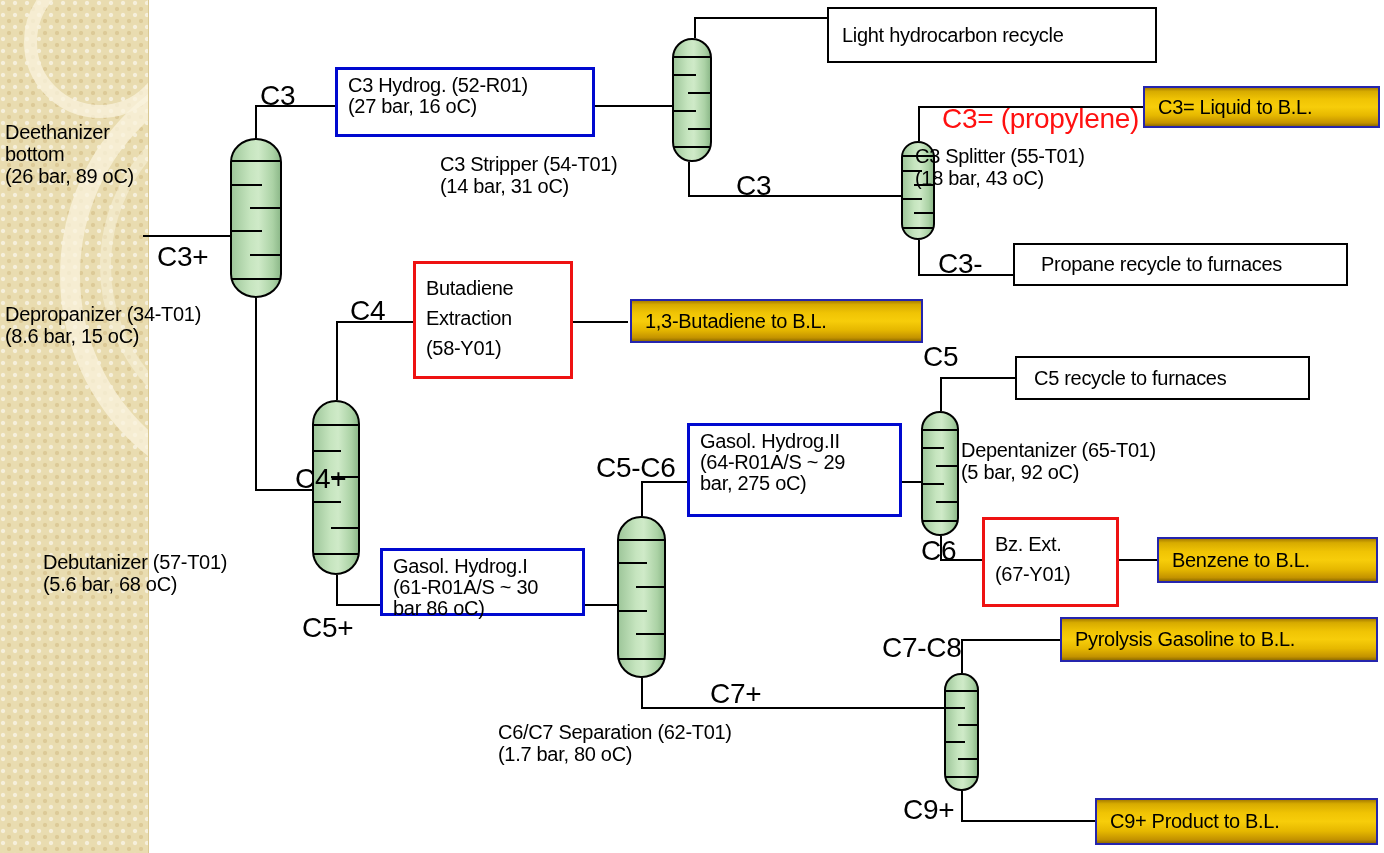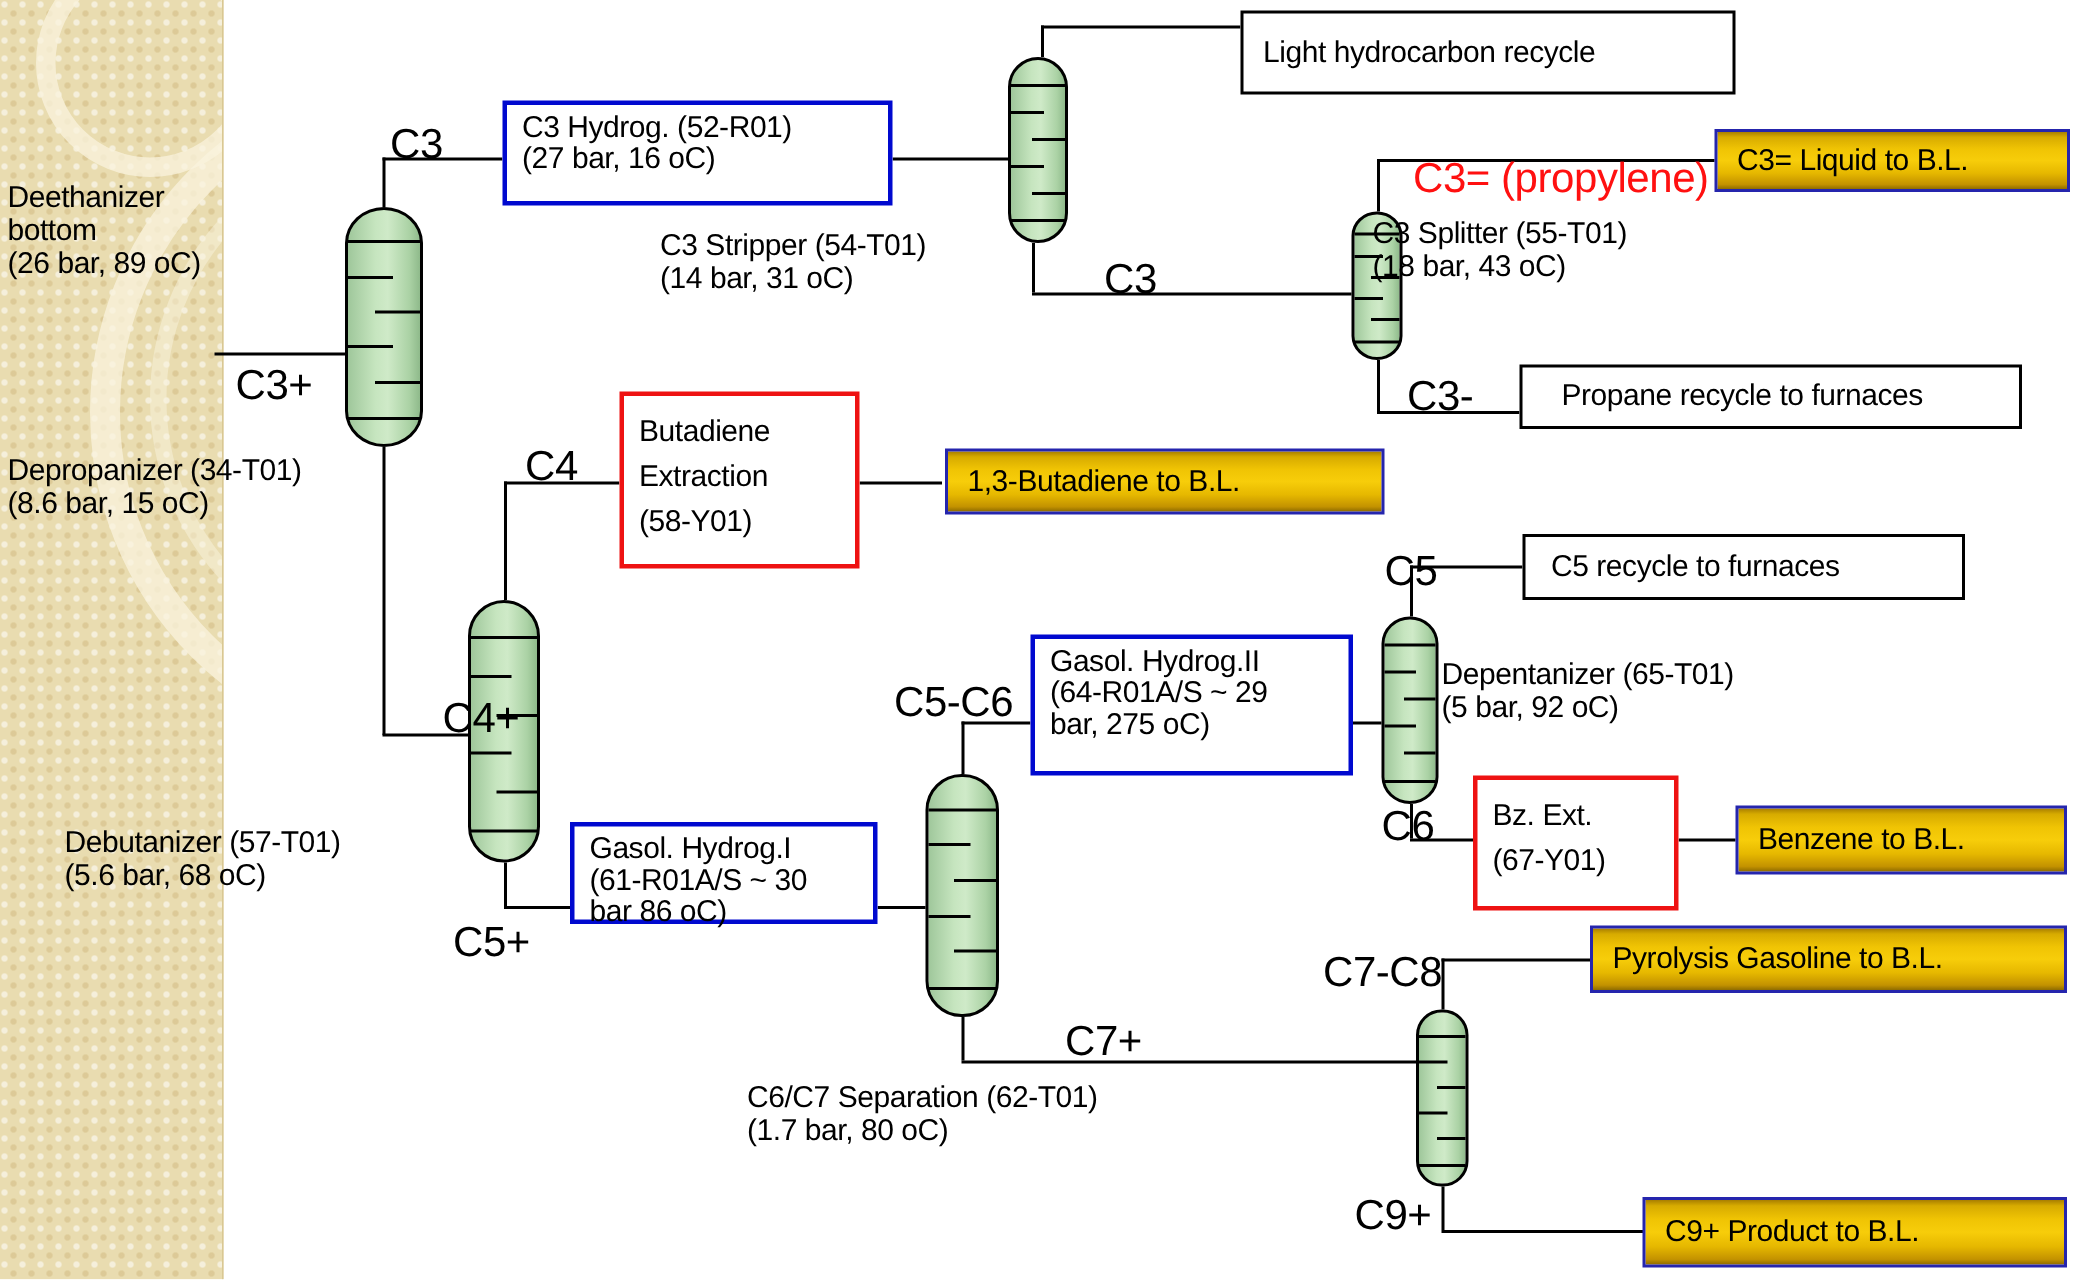--- a/index.html
+++ b/index.html
@@ -251,19 +251,19 @@
 
   <div class="stream" style="left:157px;top:203px;margin-top:38px;">C3+</div>
   <div class="stream" style="left:260px;top:80px;">C3</div>
   <div class="stream" style="left:736px;top:170px;">C3</div>
   <div class="stream redtext" style="left:942px;top:81px;margin-top:22px;">C3= (propylene)</div>
   <div class="stream" style="left:938px;top:248px;">C3-</div>
   <div class="stream" style="left:350px;top:295px;">C4</div>
   <div class="stream" style="left:259px;top:463px;margin-left:36px;">C4+</div>
   <div class="stream" style="left:302px;top:612px;">C5+</div>
   <div class="stream" style="left:596px;top:452px;">C5-C6</div>
-  <div class="stream" style="left:923px;top:365px;">C5</div>
+  <div class="stream" style="left:923px;top:341px;">C5</div>
   <div class="stream" style="left:921px;top:535px;">C6</div>
   <div class="stream" style="left:710px;top:678px;">C7+</div>
   <div class="stream" style="left:882px;top:632px;">C7-C8</div>
   <div class="stream" style="left:903px;top:794px;">C9+</div>
 
 </div>
 
 </body></html>

